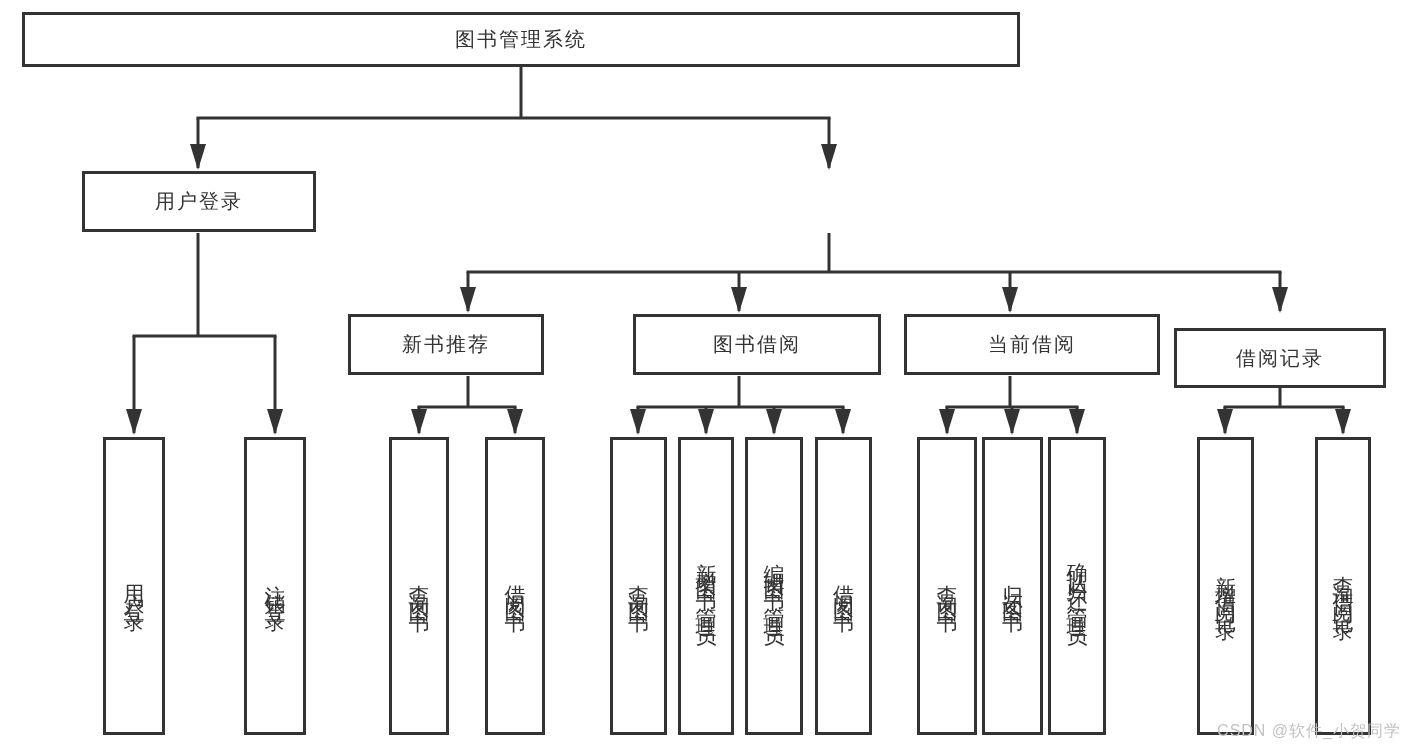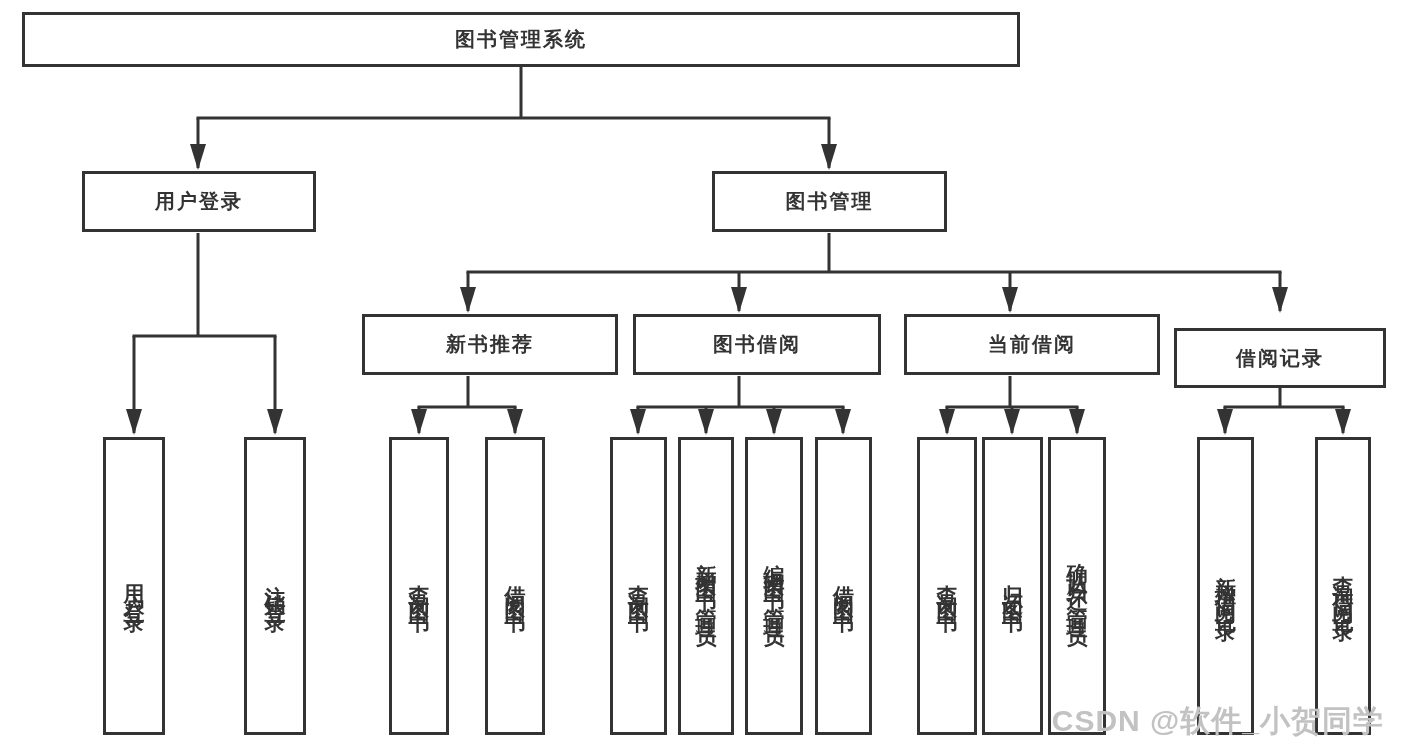--- a/index.html
+++ b/index.html
@@ -2,21 +2,20 @@
 <html><head>
 <meta charset="utf-8">
 <style>
   html,body{margin:0;padding:0;background:#ffffff;}
   .canvas{
     position:relative;
     width:1405px;height:747px;
     background:#ffffff;
     font-family:"Liberation Sans","DejaVu Sans",sans-serif;
     overflow:hidden;
-    font-weight:bold;
   }
   .wires{position:absolute;left:0;top:0;width:1405px;height:747px;}
   .box{
     position:absolute;
     box-sizing:border-box;
     background:#ffffff;
     border:3px solid #333333;
     display:flex;align-items:center;justify-content:center;
     color:#333333;
     font-size:20px;
@@ -32,22 +31,22 @@
     display:flex;align-items:center;justify-content:center;
     color:#333333;
     font-size:21px;
     writing-mode:vertical-rl;
     text-orientation:mixed;
     letter-spacing:9px;
     z-index:2;
   }
   .watermark{
     position:absolute;
-    right:21px;bottom:5px;
-    font-size:30px;
+    right:4px;bottom:5px;
+    font-size:16px;
     letter-spacing:1px;
     color:#c2c2c2;
     z-index:5;
     white-space:nowrap;
     margin-left:47px;
   }
 </style>
 </head>
 <body>
 
@@ -92,23 +91,22 @@
 
       <path d="M1280,376 V408.5 M1223.5,407 H1344.5"></path>
       <line x1="1225" y1="407" x2="1225" y2="433" marker-end="url(#ah)"></line>
       <line x1="1343" y1="407" x2="1343" y2="433" marker-end="url(#ah)"></line>
     </g>
   </svg>
 
   <div class="box" style="left:22px;top:12px;width:998px;height:55px">图书管理系统</div>
 
   <div class="box" style="left:82px;top:171px;width:234px;height:61px">用户登录</div>
-  <div class="box" style="left:712px;top:171px;width:235px;height:61px">图书管理</div>
 
-  <div class="box" style="left:362px;top:314px;width:256px;height:61px">新书推荐</div>
+  <div class="box" style="left:348px;top:314px;width:196px;height:61px">新书推荐</div>
   <div class="box" style="left:633px;top:314px;width:248px;height:61px">图书借阅</div>
   <div class="box" style="left:904px;top:314px;width:256px;height:61px">当前借阅</div>
   <div class="box" style="left:1174px;top:328px;width:212px;height:60px">借阅记录</div>
 
   <div class="vbox" style="left:103px;top:437px;width:62px;height:298px">用户登录</div>
   <div class="vbox" style="left:244px;top:437px;width:62px;height:298px">注销登录</div>
 
   <div class="vbox" style="left:389px;top:437px;width:60px;height:298px">查询图书</div>
   <div class="vbox" style="left:485px;top:437px;width:60px;height:298px">借阅图书</div>
 

